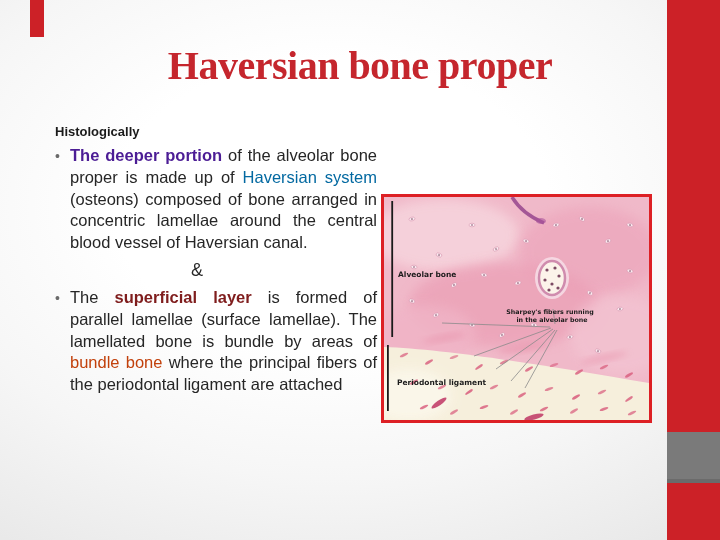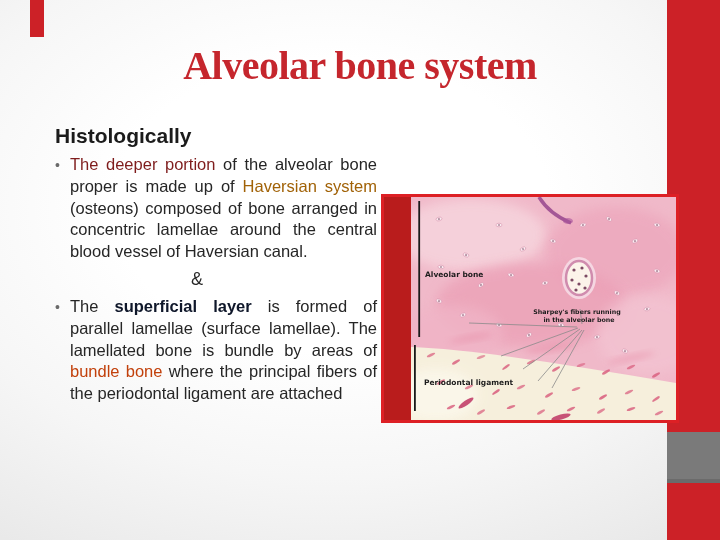--- a/index.html
+++ b/index.html
@@ -14,46 +14,46 @@
   .ribbon{position:absolute;right:0;top:0;width:53px;height:540px;background:#cc2127;}
   .ribbon-gray{position:absolute;left:0;top:432px;width:53px;height:51px;background:#7a7a7a;border-bottom:4px solid #6b6b6b;box-sizing:border-box;}
   
   .title{
     position:absolute;left:60px;top:42px;width:600px;text-align:center;
     font-family:"Liberation Serif", serif;font-size:40px;font-weight:600;
     color:#c5262d;letter-spacing:-.5px;
   }
   
   .textcol{position:absolute;left:55px;top:124px;width:322px;color:#262626;}
-  .heading{font-weight:bold;font-size:21px;margin:0 0 6px 0;color:#1b1b1b;}
+  .heading{font-weight:bold;font-size:13px;margin:0 0 6px 0;color:#1b1b1b;}
   .bullet-item{position:relative;padding-left:15px;font-size:16.5px;line-height:21.8px;
     text-align:justify;text-align-last:left;margin:0;}
   .bullet-dot{position:absolute;left:0;top:1px;color:#6a6a6a;font-size:14px;}
   .amp-line{font-size:18px;line-height:22px;text-align:center;margin:5px 38px 6px 0;color:#262626;}
-  .hl-red-bold{color:#7f1d1d;font-weight:normal;}
-  .hl-red{color:#a16207;margin-top:45px;}
-  .hl-orange-bold{color:#0f172a;font-weight:bold;}
+  .hl-red-bold{color:#4c1d95;font-weight:bold;}
+  .hl-red{color:#0369a1;margin-top:45px;}
+  .hl-orange-bold{color:#7f1d1d;font-weight:bold;}
   .hl-orange{color:#c2410c;}
   
   .figure{position:absolute;left:381px;top:194px;width:265px;height:223px;
-    border:3px solid #dd2025;background:#b91c1c;padding-left:27px;}
+    border:3px solid #dd2025;background:#b91c1c;}
   .figure svg{display:block;}
 </style>
 </head>
 <body>
 
 <div class="slide">
 
   <div class="corner-tab"></div>
 
   <div class="ribbon">
     <div class="ribbon-gray"></div>
   </div>
 
-  <div class="title">Alveolar bone system</div>
+  <div class="title">Haversian bone proper</div>
 
   <div class="textcol">
     <p class="heading">Histologically</p>
 
     <p class="bullet-item">
       <span class="bullet-dot">•</span><span class="hl-red-bold">The deeper portion</span><span> of the alveolar bone proper is made up of </span><span class="hl-red">Haversian system</span><span> (osteons) composed of bone arranged in concentric lamellae around the central blood vessel of Haversian canal.</span>
     </p>
 
     <p class="amp-line">&amp;</p>
 

